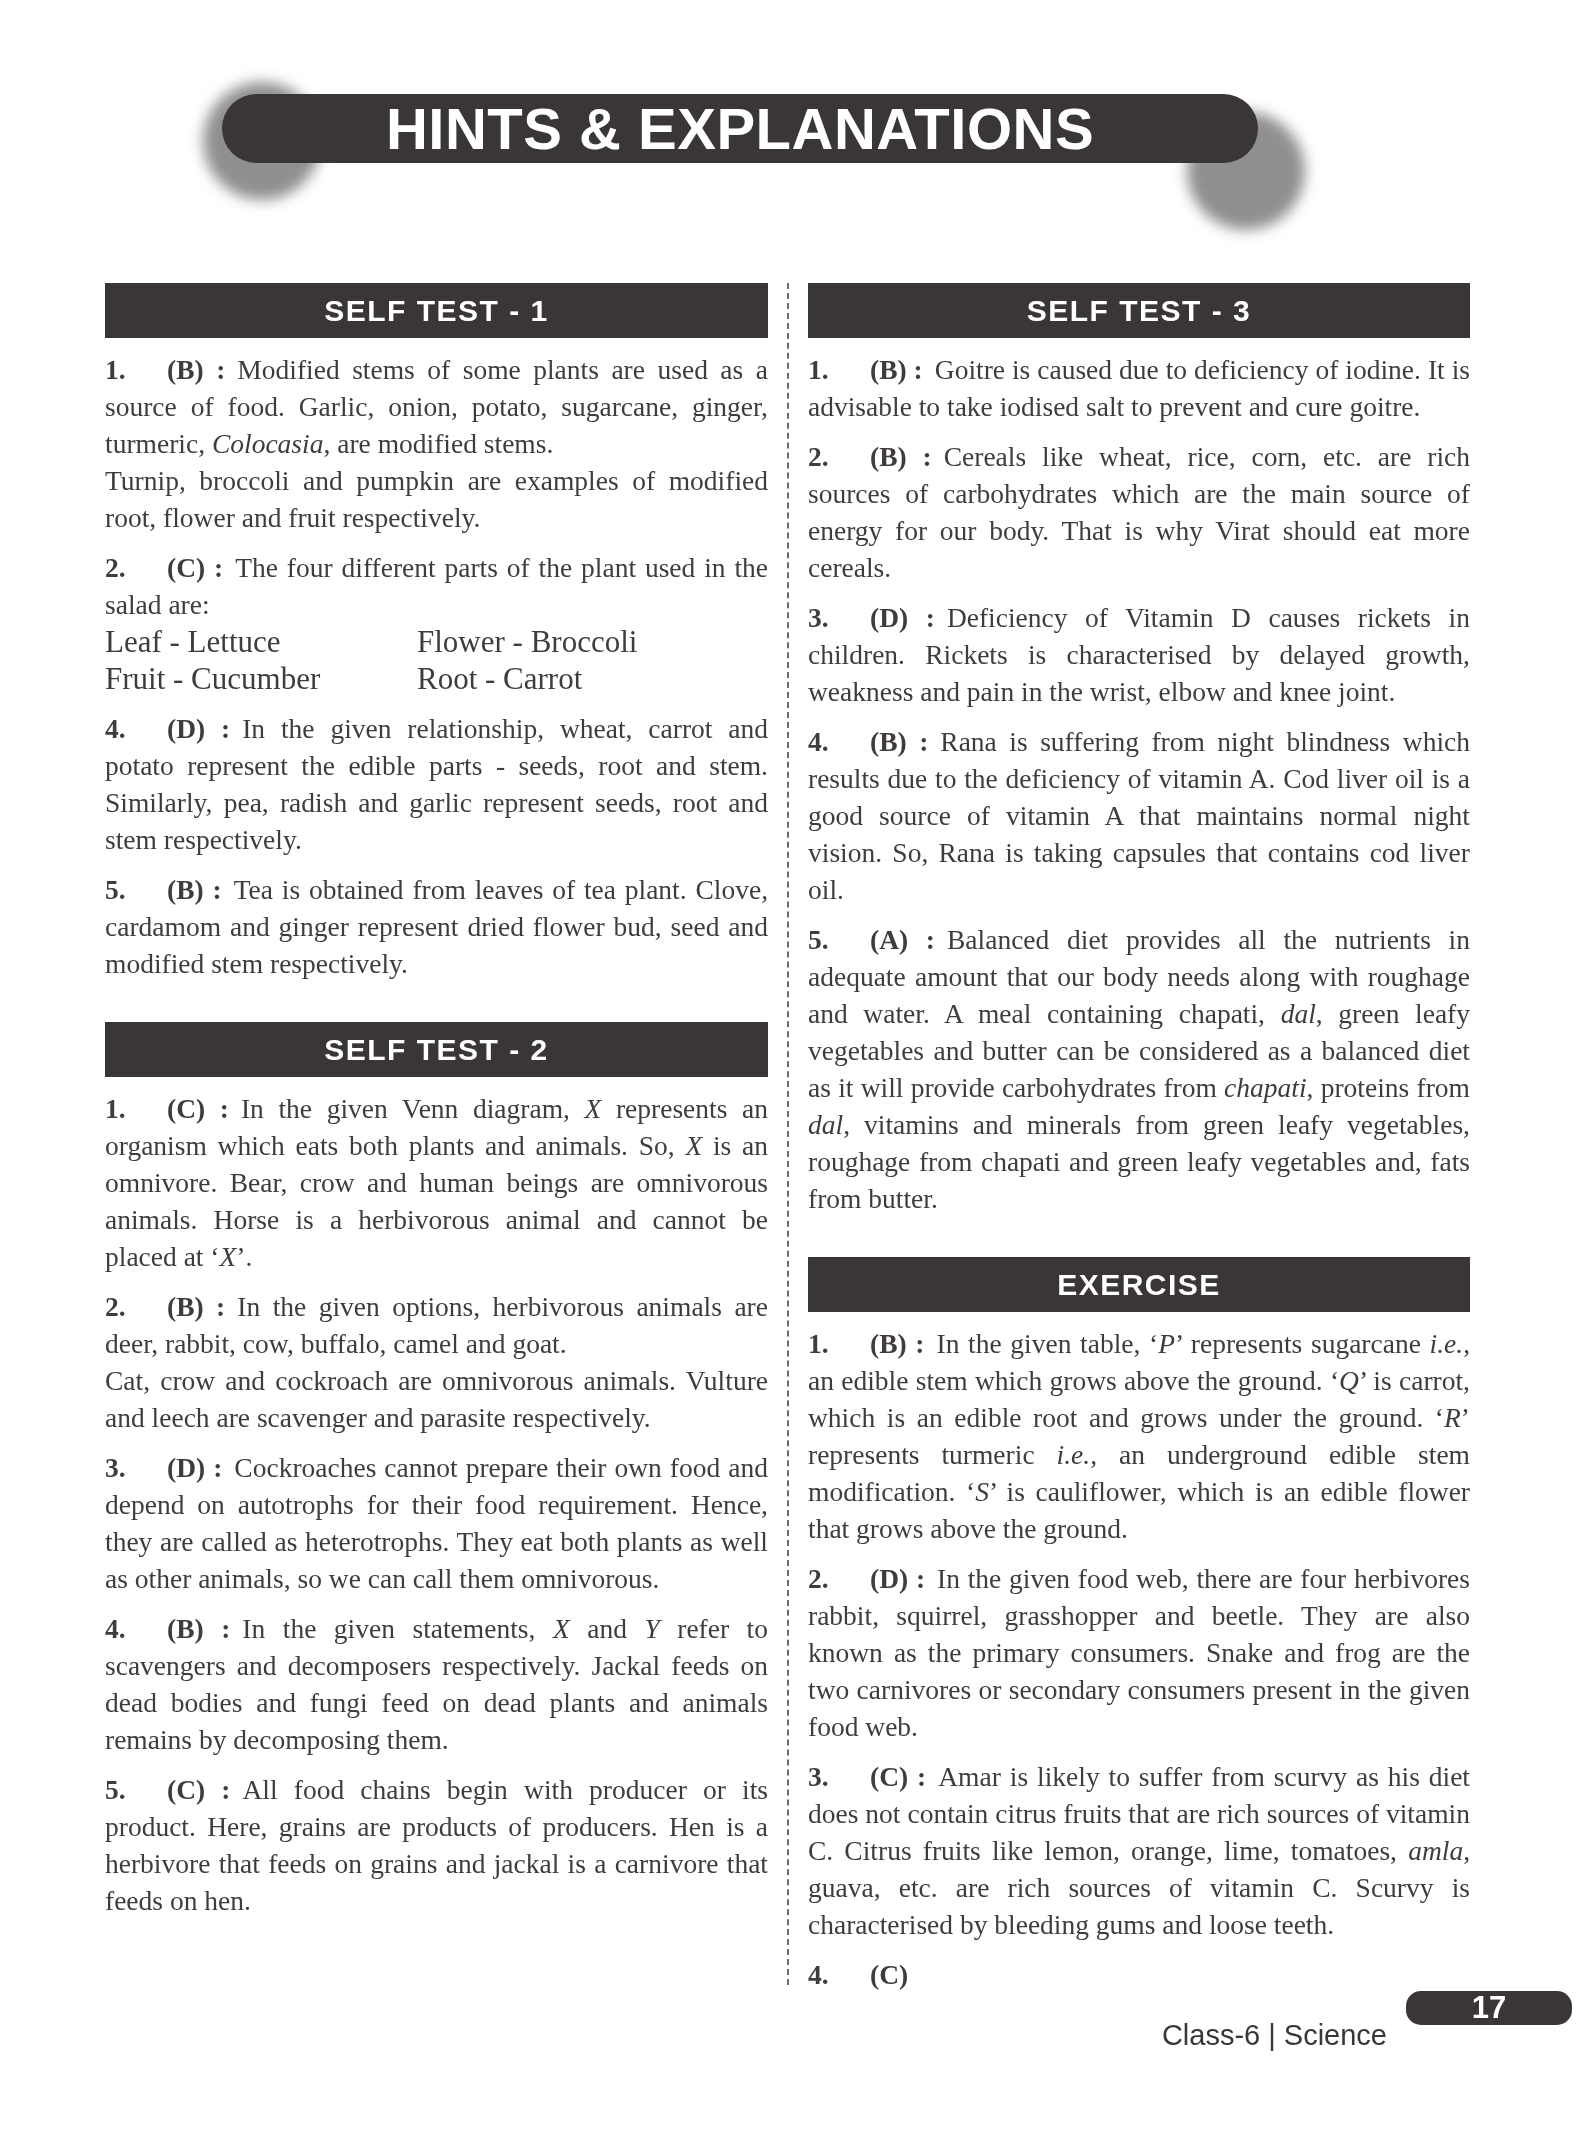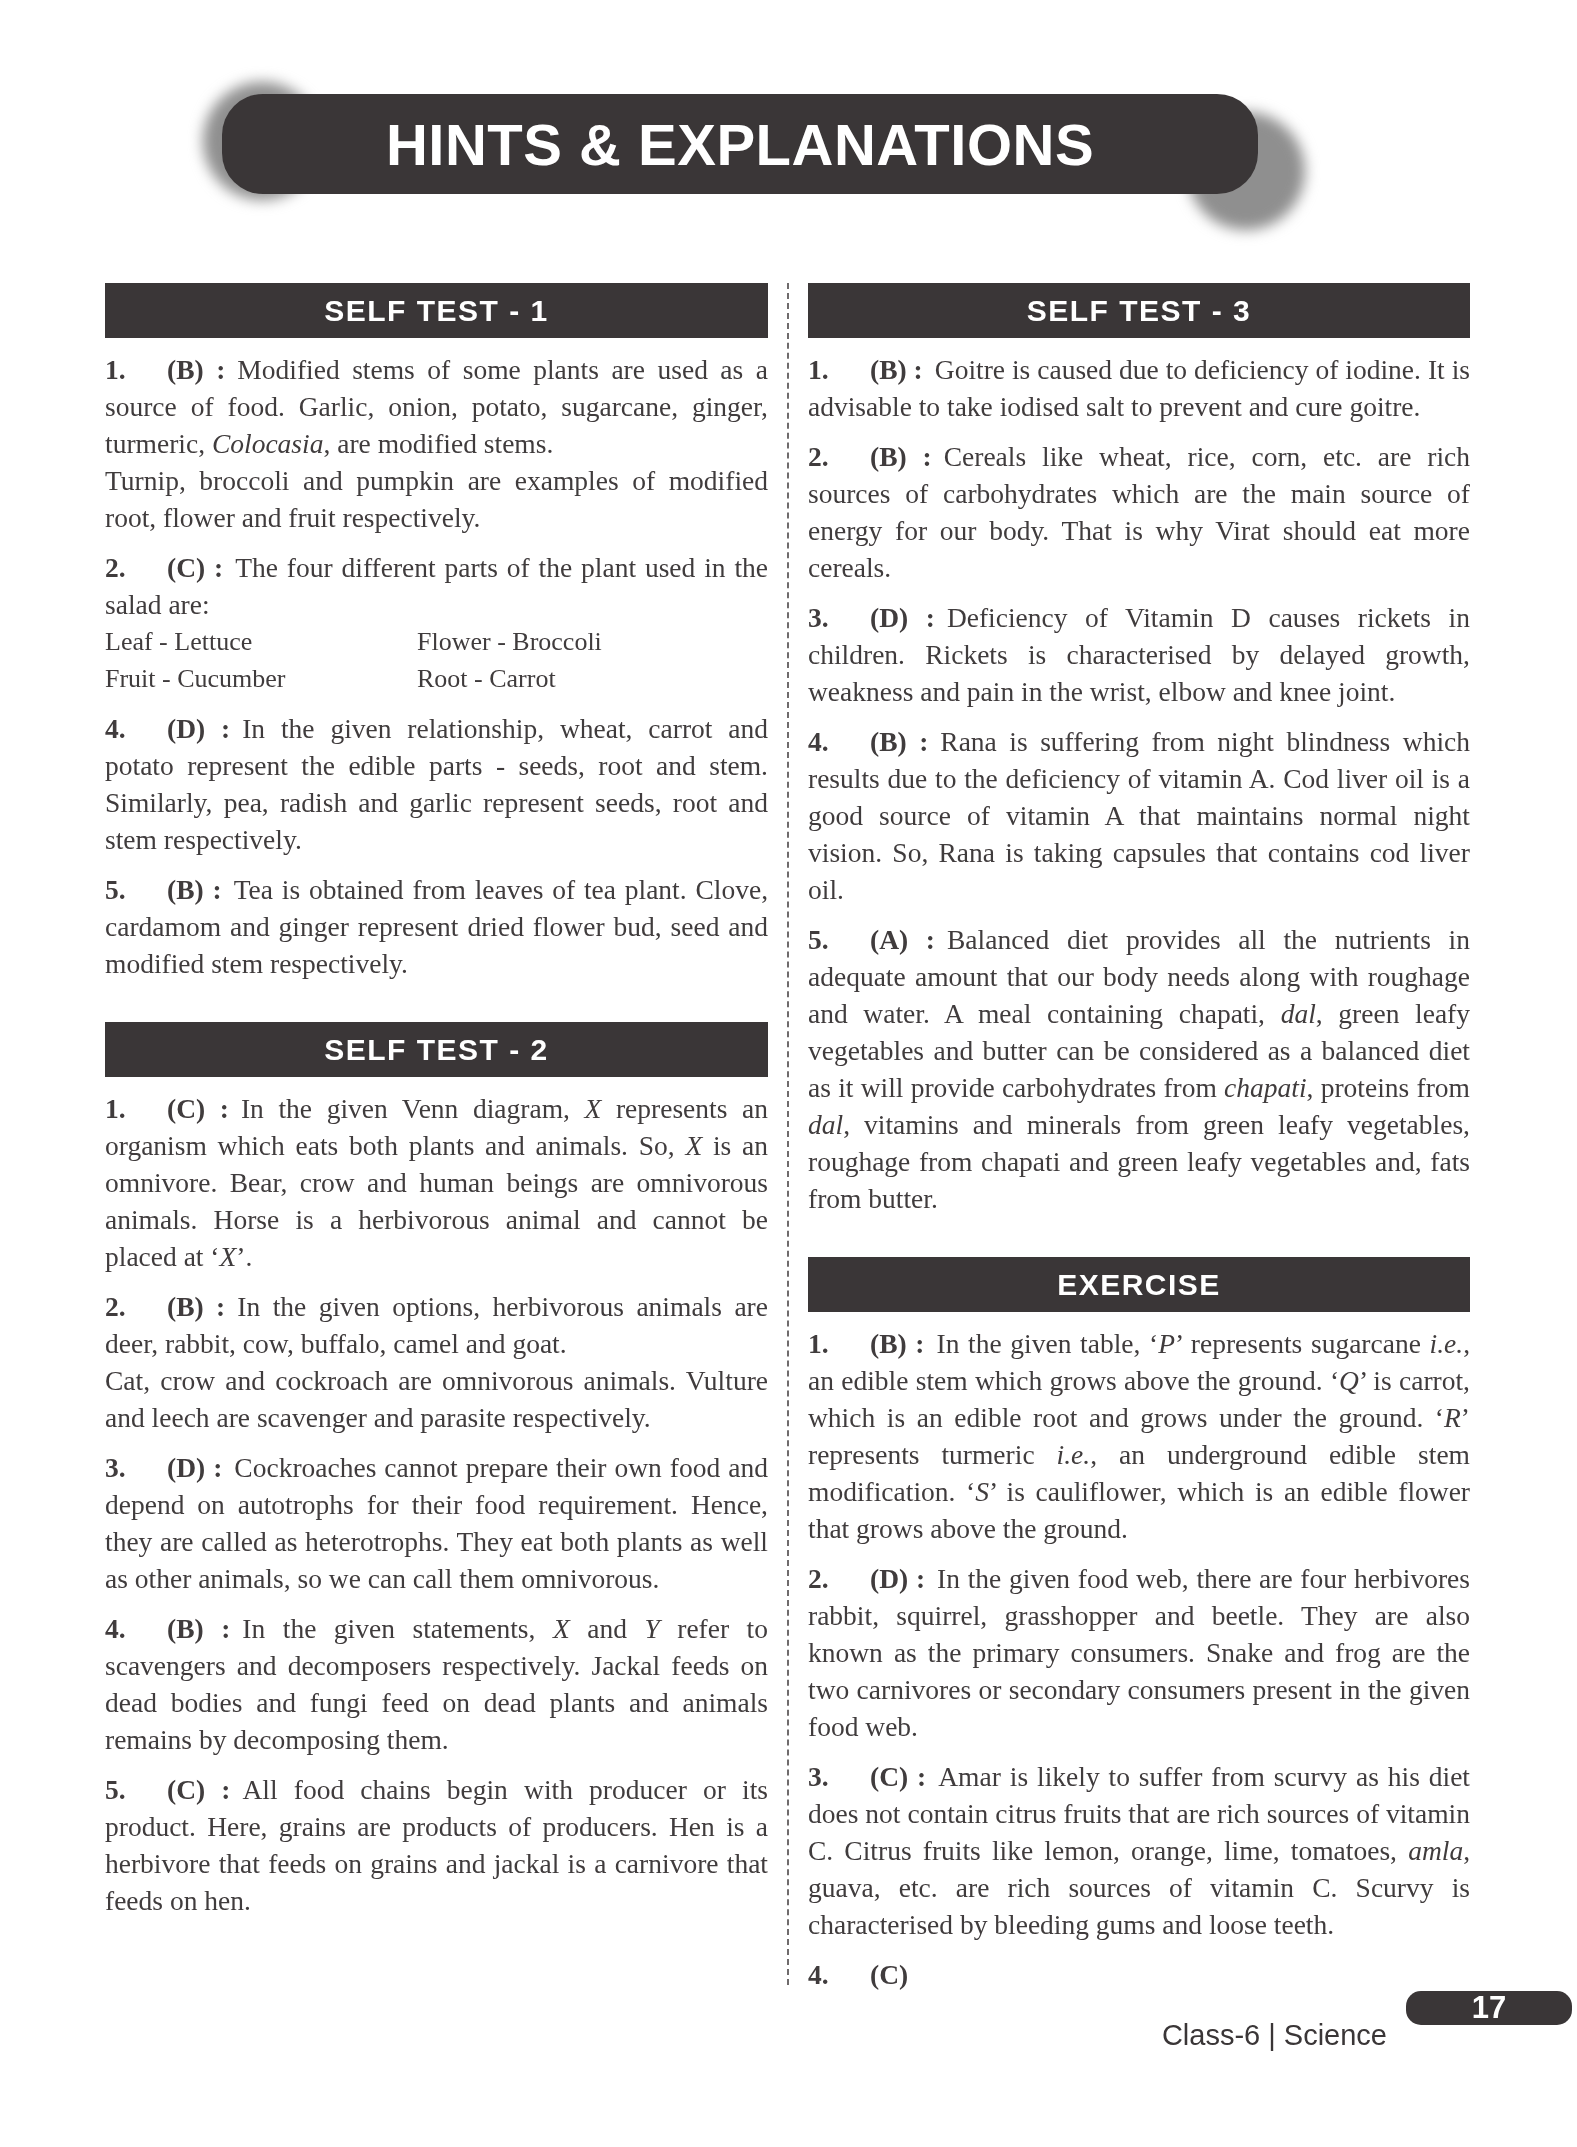--- a/index.html
+++ b/index.html
@@ -9,21 +9,21 @@
     font-family:"Liberation Serif", serif; color:#403c3d;
   }
   
   .banner-shadow {
     position:absolute; width:118px; height:118px; border-radius:50%;
     background:#8f8f8f; filter:blur(7px); z-index:1;
   }
   .banner-shadow.left  { left:203px; top:82px;  }
   .banner-shadow.right { left:1187px; top:112px; }
   .banner {
-    position:absolute; left:222px; top:94px; width:1036px; height:100px;
+    position:absolute; left:222px; top:94px; width:1036px; height:69px;
     background:#3a3637; border-radius:41px; z-index:2;
     display:flex; align-items:center; justify-content:center;
   }
   .banner-title {
     font-family:"Liberation Sans", sans-serif; font-weight:bold;
     font-size:58px; color:#ffffff; letter-spacing:0.5px; white-space:nowrap;
   }
   
   .col { position:absolute; top:283px; }
   .col.left  { left:105px; width:663px; }
@@ -44,21 +44,21 @@
   }
   
   .item { margin-bottom:13px; }
   .para {
     margin:0; text-align:justify;
     font-size:27.5px; line-height:37px;
   }
   .qnum { font-weight:bold; display:inline-block; width:62px; }
   .ans  { font-weight:bold; padding-right:12px; }
   .it   { font-style:italic; }
-  .pair-row { display:flex; font-size:26px; line-height:37px; }
+  .pair-row { display:flex; font-size:31px; line-height:37px; }
   .pair-left { width:312px; flex:0 0 312px; }
   
   .footer-label {
     position:absolute; top:2019px; right:190px;
     font-family:"Liberation Sans", sans-serif; font-size:29px; color:#3a3637;
     white-space:nowrap;
   }
   .page-badge {
     position:absolute; left:1406px; top:1991px; width:166px; height:34px;
     background:#3a3637; border-radius:15px;

